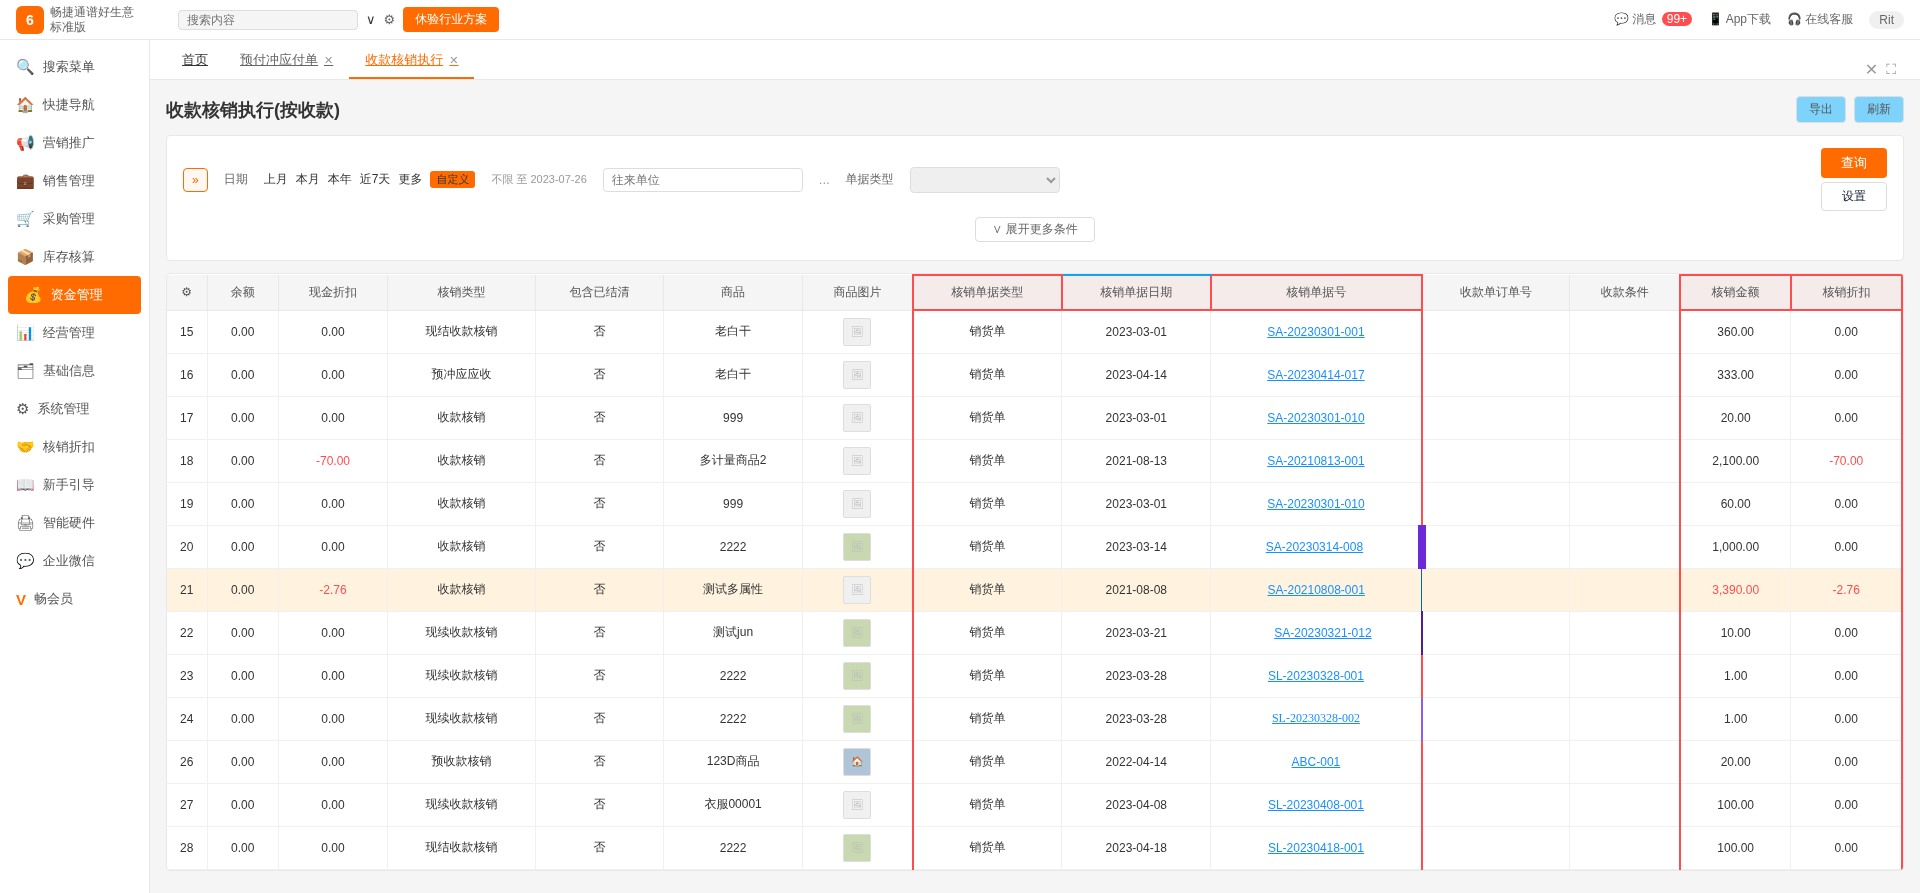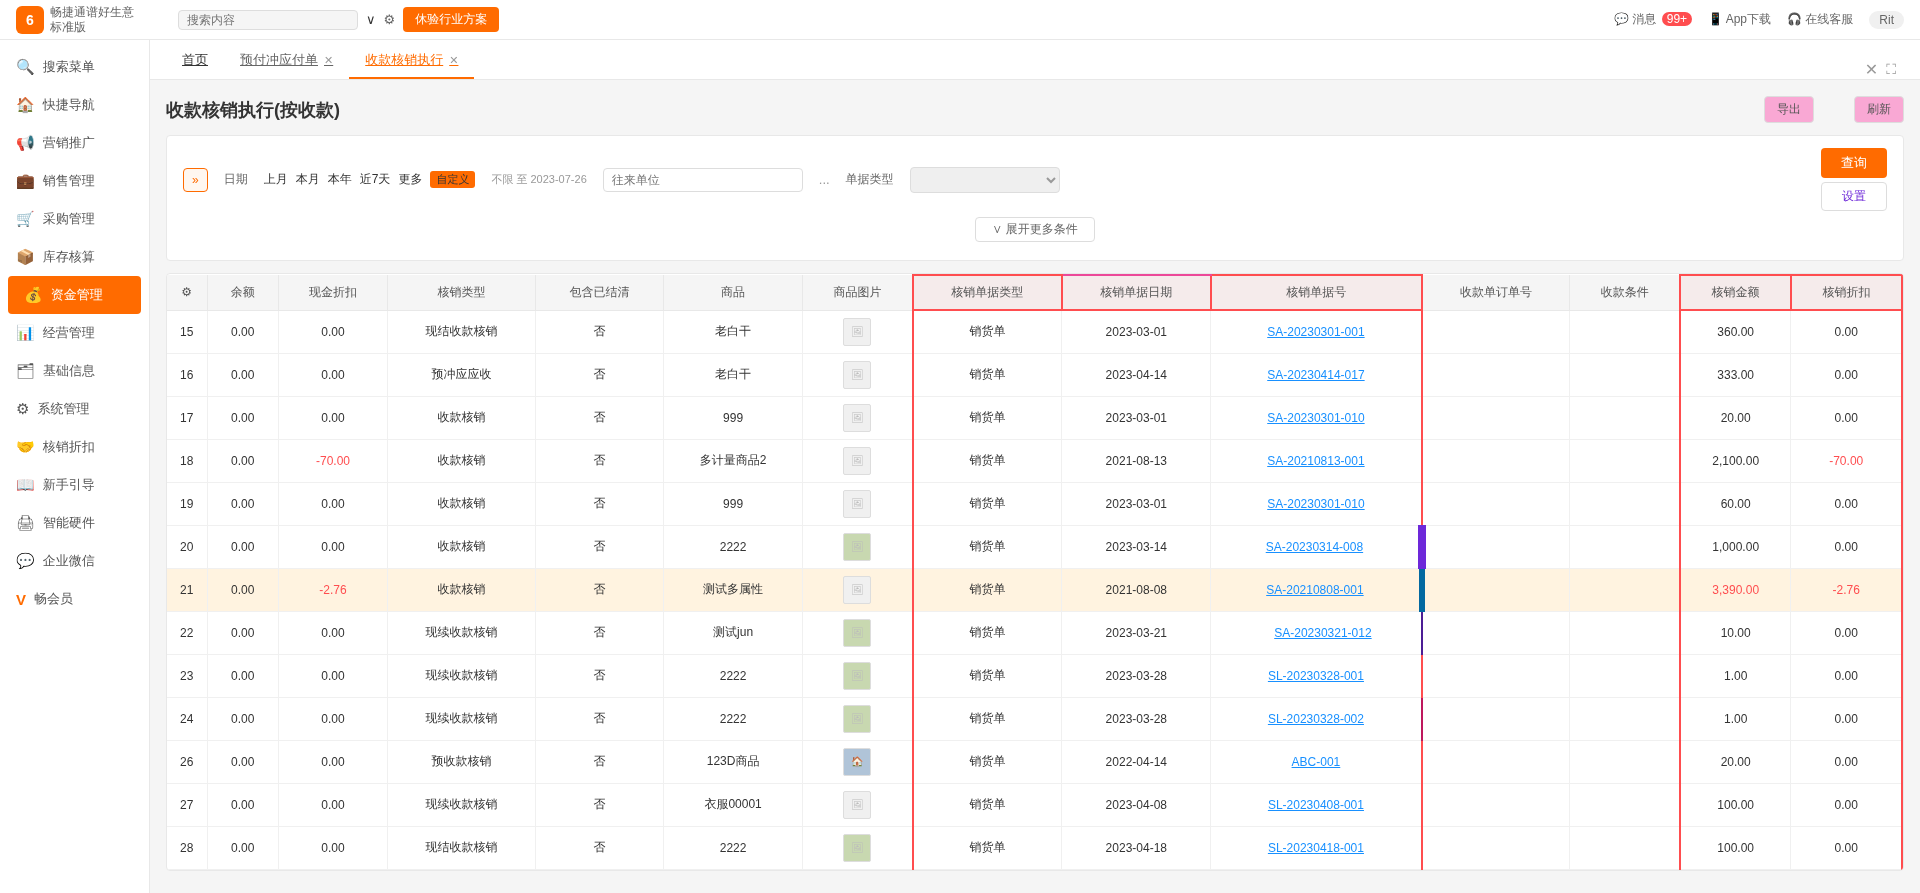--- a/index.html
+++ b/index.html
@@ -140,27 +140,27 @@
     .page-header {
       display: flex;
       align-items: center;
       justify-content: space-between;
       margin-bottom: 12px;
     }
     .page-title { font-size: 18px; font-weight: bold; color: #333; }
     .header-actions { display: flex; gap: 8px; }
     .btn-export, .btn-refresh {
       border: 1px solid #ddd;
-      background: #f9a8d4;
+      background: #7dd3fc;
       border-radius: 4px;
       padding: 4px 12px;
       font-size: 12px;
       cursor: pointer;
       color: #555;
-      display: flex; align-items: center; gap: 4px; margin-left: 32px;
+      display: flex; align-items: center; gap: 4px;
     }
 
     
     .filter-bar {
       background: #fff;
       border: 1px solid #e8e8e8;
       border-radius: 4px;
       padding: 12px 16px;
       margin-bottom: 12px;
     }
@@ -212,21 +212,21 @@
       cursor: pointer;
       margin-left: auto;
     }
     .btn-settings {
       background: #fff;
       border: 1px solid #ddd;
       border-radius: 4px;
       padding: 5px 12px;
       font-size: 12px;
       cursor: pointer;
-      color: #6d28d9;
+      color: #0f172a;
     }
     .expand-more {
       display: flex;
       justify-content: center;
       margin: 6px 0;
     }
     .expand-more-btn {
       border: 1px solid #ddd;
       background: #fff;
       border-radius: 4px;
@@ -458,21 +458,21 @@
           <thead>
             <tr>
               <th class="col-settings">⚙</th>
               <th>余额</th>
               <th>现金折扣</th>
               <th>核销类型</th>
               <th>包含已结清</th>
               <th>商品</th>
               <th>商品图片</th>
               <th style="border:2px solid #ff4d4f;background:rgba(255,77,79,0.06);">核销单据类型</th>
-              <th style="border-top:2px solid #ec4899;border-bottom:2px solid #ff4d4f;background:rgba(255,77,79,0.06);">核销单据日期</th>
+              <th style="border-top:2px solid #0ea5e9;border-bottom:2px solid #ff4d4f;background:rgba(255,77,79,0.06);">核销单据日期</th>
               <th style="border:2px solid #ff4d4f;background:rgba(255,77,79,0.06);">核销单据号</th>
               <th>收款单订单号</th>
               <th>收款条件</th>
               <th style="border:2px solid #ff4d4f;background:rgba(255,77,79,0.06);">核销金额</th>
               <th style="border:2px solid #ff4d4f;background:rgba(255,77,79,0.06);">核销折扣</th>
             </tr>
           </thead>
           <tbody id="table-body">
           <tr>
     <td>15</td>
@@ -573,21 +573,21 @@
               <tr class="highlighted">
     <td>21</td>
     <td>0.00</td>
     <td class="text-red">-2.76</td>
     <td>收款核销</td>
     <td>否</td>
     <td>测试多属性</td>
     <td style="text-align:center;"><div class="img-placeholder">🖼</div></td>
     <td style="border-left:2px solid #ff4d4f;">销货单</td>
     <td>2021-08-08</td>
-    <td class="text-blue" style="border-right:6px solid #0369a1;text-decoration:underline;">SA-20210808-001</td>
+    <td class="text-blue" style="border-right:1px solid #0369a1;text-decoration:underline;">SA-20210808-001</td>
     <td></td>
     <td></td>
     <td class="text-red" style="border-left:2px solid #ff4d4f;">3,390.00</td>
     <td class="text-red" style="border-right:2px solid #ff4d4f;">-2.76</td>
   </tr>
               <tr>
     <td>22</td>
     <td>0.00</td>
     <td class="">0.00</td>
     <td>现续收款核销</td>
@@ -621,21 +621,21 @@
               <tr>
     <td>24</td>
     <td>0.00</td>
     <td class="">0.00</td>
     <td>现续收款核销</td>
     <td>否</td>
     <td>2222</td>
     <td style="text-align:center;"><div class="img-placeholder has-img" style="background:#c8d8b0;">🖼</div></td>
     <td style="border-left:2px solid #ff4d4f;">销货单</td>
     <td>2023-03-28</td>
-    <td class="text-blue" style="border-right:2px solid #be185d;">SL-20230328-002</td>
+    <td class="text-blue" style="border-right:2px solid #8b5cf6;font-family:Liberation Serif, serif;">SL-20230328-002</td>
     <td></td>
     <td></td>
     <td class="" style="border-left:2px solid #ff4d4f;">1.00</td>
     <td class="" style="border-right:2px solid #ff4d4f;">0.00</td>
   </tr>
               <tr>
     <td>26</td>
     <td>0.00</td>
     <td class="">0.00</td>
     <td>预收款核销</td>

